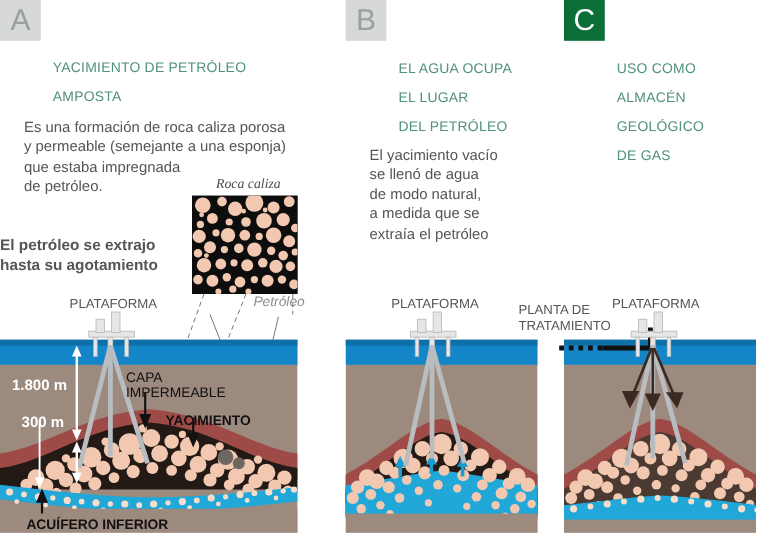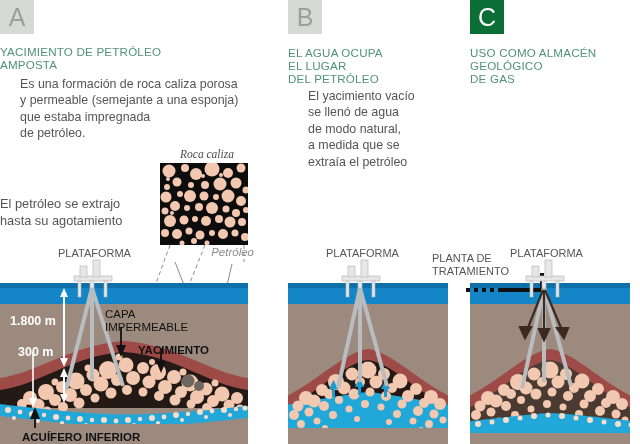--- a/index.html
+++ b/index.html
@@ -15,36 +15,36 @@
   #panel-c{left:470px;width:170px;}
 
   .badge{
     width:34px;height:34px;display:flex;align-items:center;justify-content:center;
     font-size:25px;line-height:1;font-weight:400;
   }
   .badge.grey{background:#d7d9d6;color:#9aa09b;}
   .badge.green{background:#0b6e37;color:#ffffff;}
 
   .heading{
-    color:#4f9179;font-size:11.6px;line-height:13px;letter-spacing:.2px;
-    margin-top:12px;white-space:pre-line;
+    color:#4f9179;font-size:11.6px;line-height:24px;letter-spacing:.2px;
+    margin-top:12px;white-space:pre-line;padding-left:44px;
   }
   .body-text{
     color:#555555;font-size:12.4px;line-height:16.4px;margin-top:3px;
     white-space:pre-line;
     margin-left:20px;
   }
   #a-heading{margin-top:11px;}
   #a-body{margin-top:5px;}
 
   .note{
     color:#555555;font-size:12.8px;line-height:17px;white-space:pre-line;
     position:absolute;
   }
-  #a-note{left:0;top:195px;}
+  #a-note{left:0;top:195px;font-weight:bold;}
 
   
   #rock-inset{position:absolute;left:160px;top:163px;width:88px;height:82px;
     background:#0d0d0d;overflow:hidden;}
   #rock-caption{position:absolute;left:158px;top:148px;width:98px;text-align:center;
     font-style:italic;font-size:11.5px;color:#4a4a4a;font-family:Liberation Serif, serif;}
   #oil-caption{position:absolute;left:168px;top:246px;width:86px;text-align:right;
     font-style:italic;font-size:11.5px;color:#8d8d8d;}
 
   .svg-wrap{position:absolute;left:0;top:0;}

